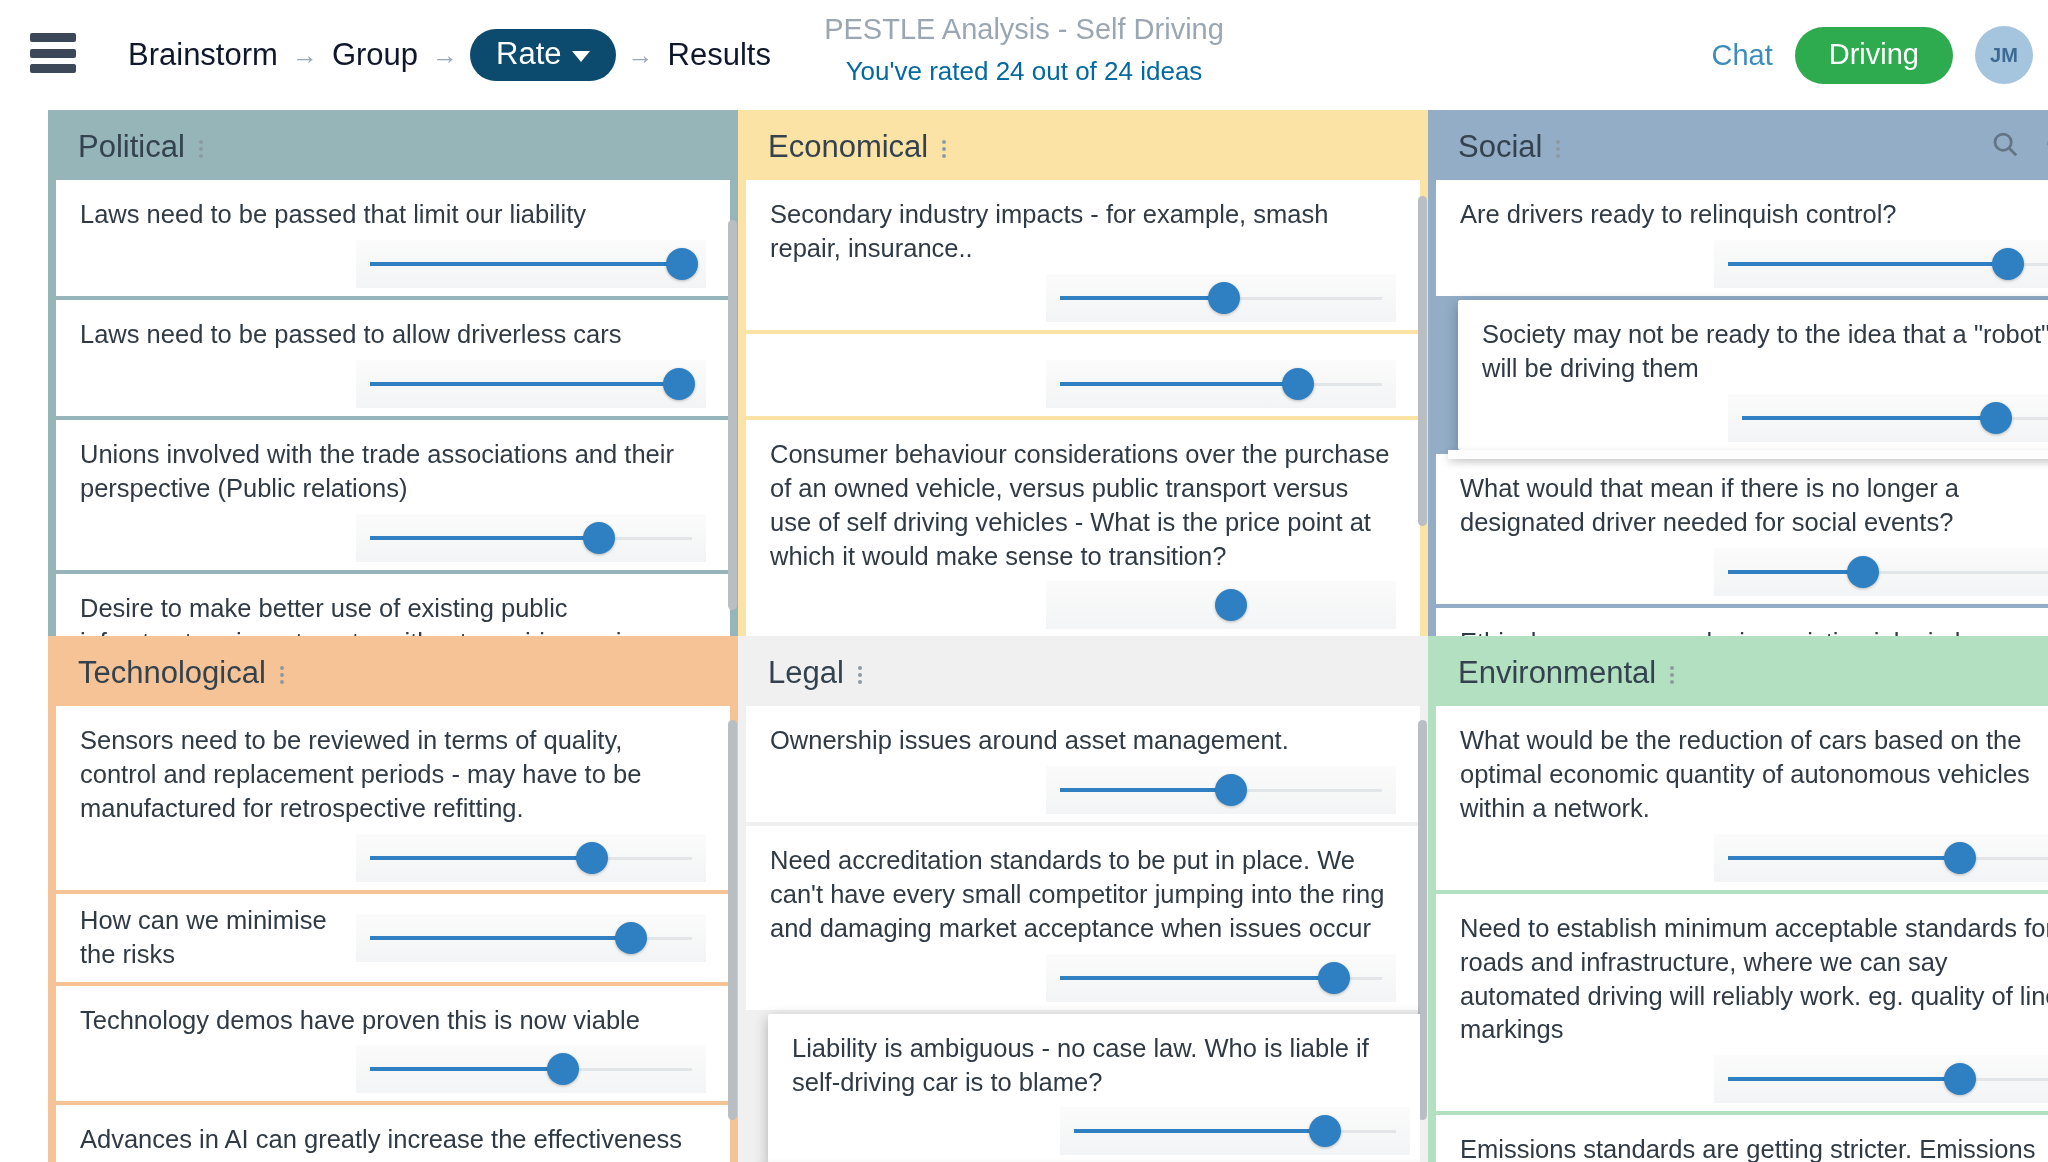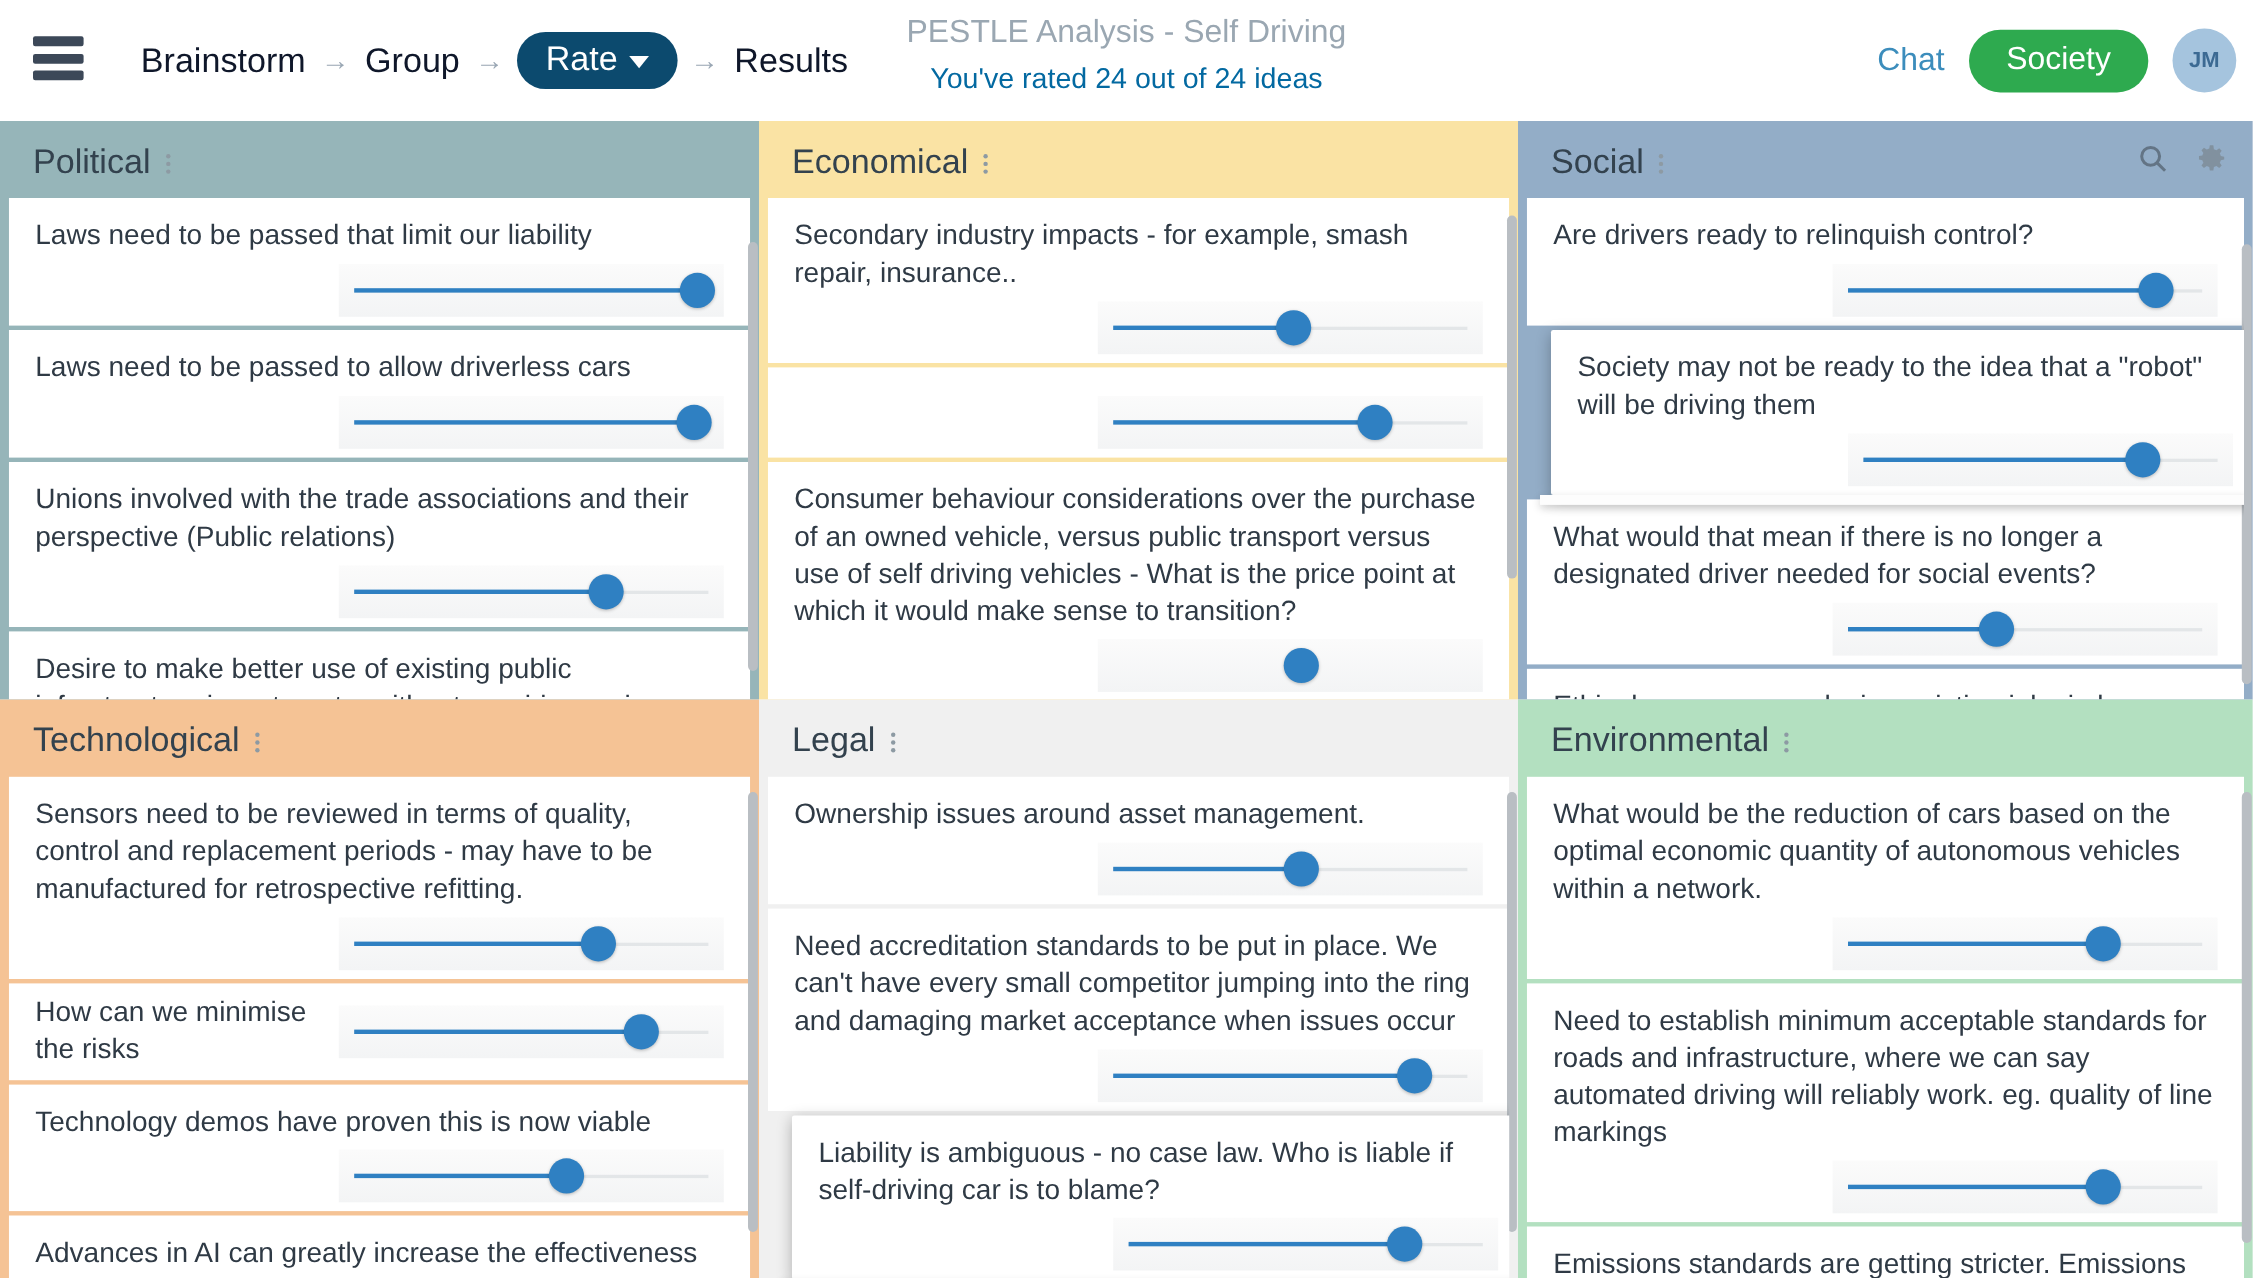--- a/index.html
+++ b/index.html
@@ -119,20 +119,21 @@
   }
 
   
   .board {
     position: relative;
     width: 2048px;
     height: 896px;
     display: grid;
     grid-template-columns: 690px 690px 668px;
     grid-template-rows: 526px 526px;
+    padding-left: 48px;
   }
   .panel {
     position: relative;
     overflow: hidden;
   }
   .panel-head {
     display: flex; align-items: center;
     padding: 22px 26px 18px 30px;
     height: 70px;
     position: relative;
@@ -278,21 +279,21 @@
     <span class="crumb">Results</span>
   </nav>
 
   <div class="center-title">
     <div class="doc-title">PESTLE Analysis - Self Driving</div>
     <div class="doc-sub">You've rated 24 out of 24 ideas</div>
   </div>
 
   <div class="topbar-right">
     <span class="chat-link">Chat</span>
-    <button class="invite-btn">Society</button>
+    <button class="invite-btn">Driving</button>
     <div class="avatar">JM</div>
   </div>
 </div>
 
 <div class="board">
 
   <section class="panel p-political">
     <div class="panel-head">
       <span class="panel-title">Political</span>
       <span class="kebab">

